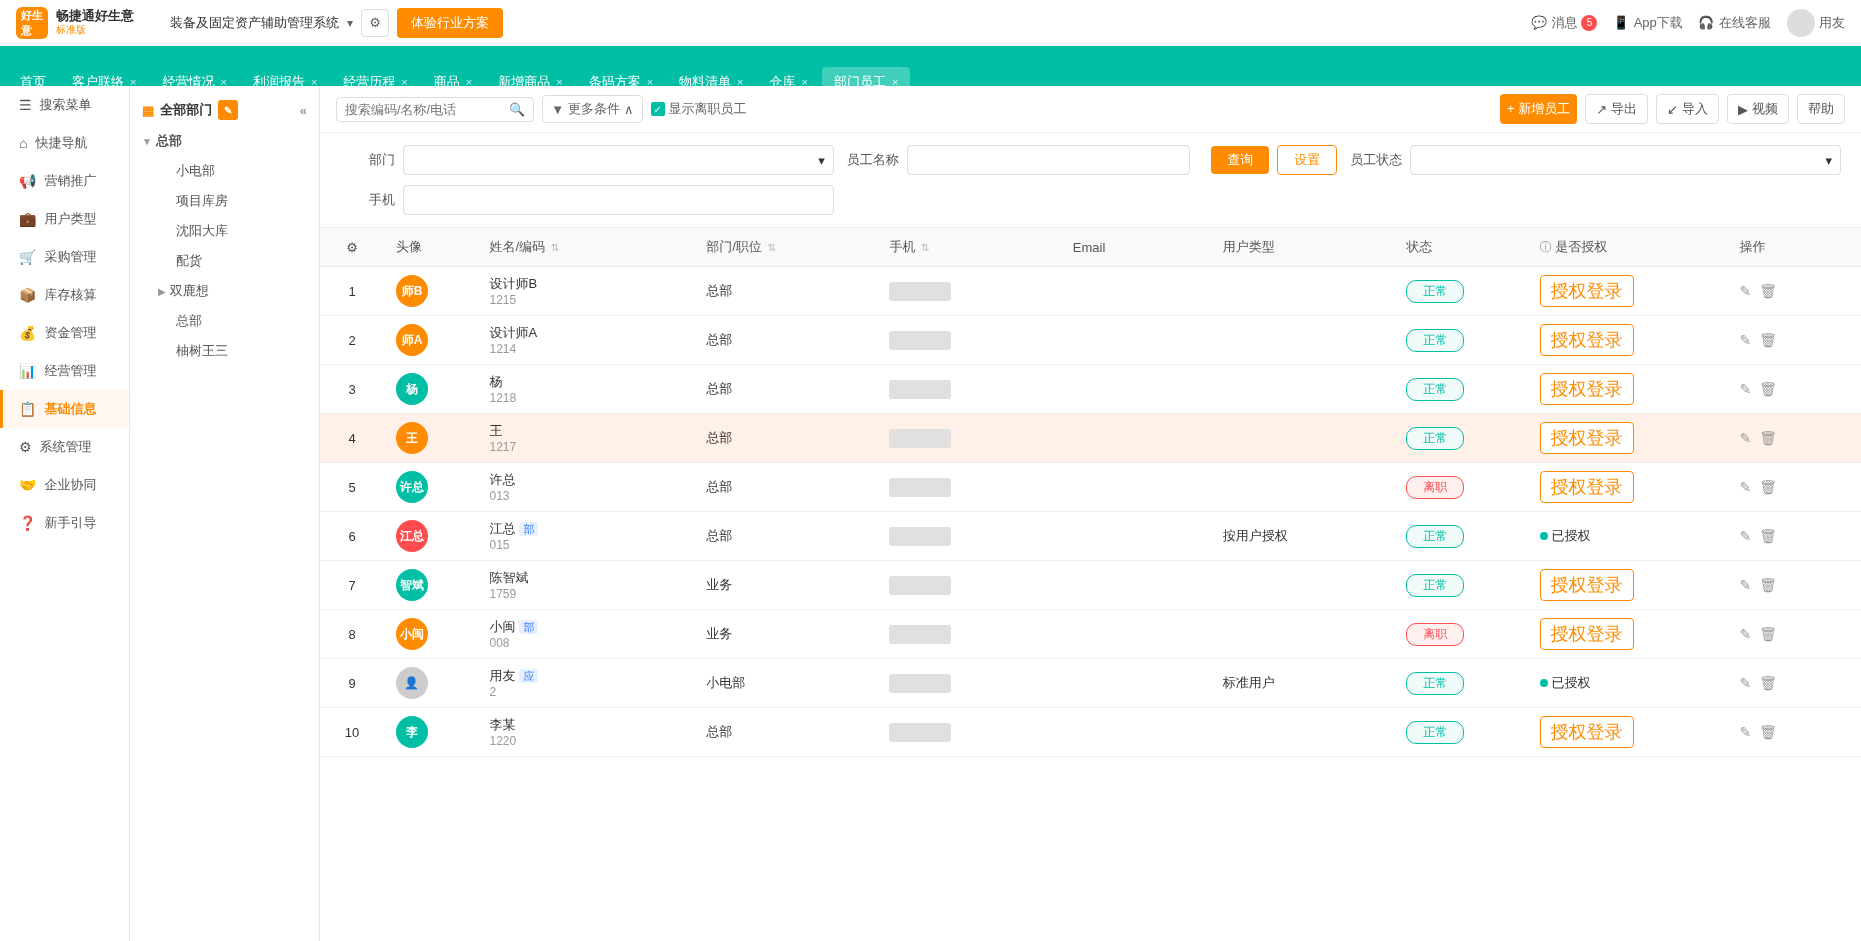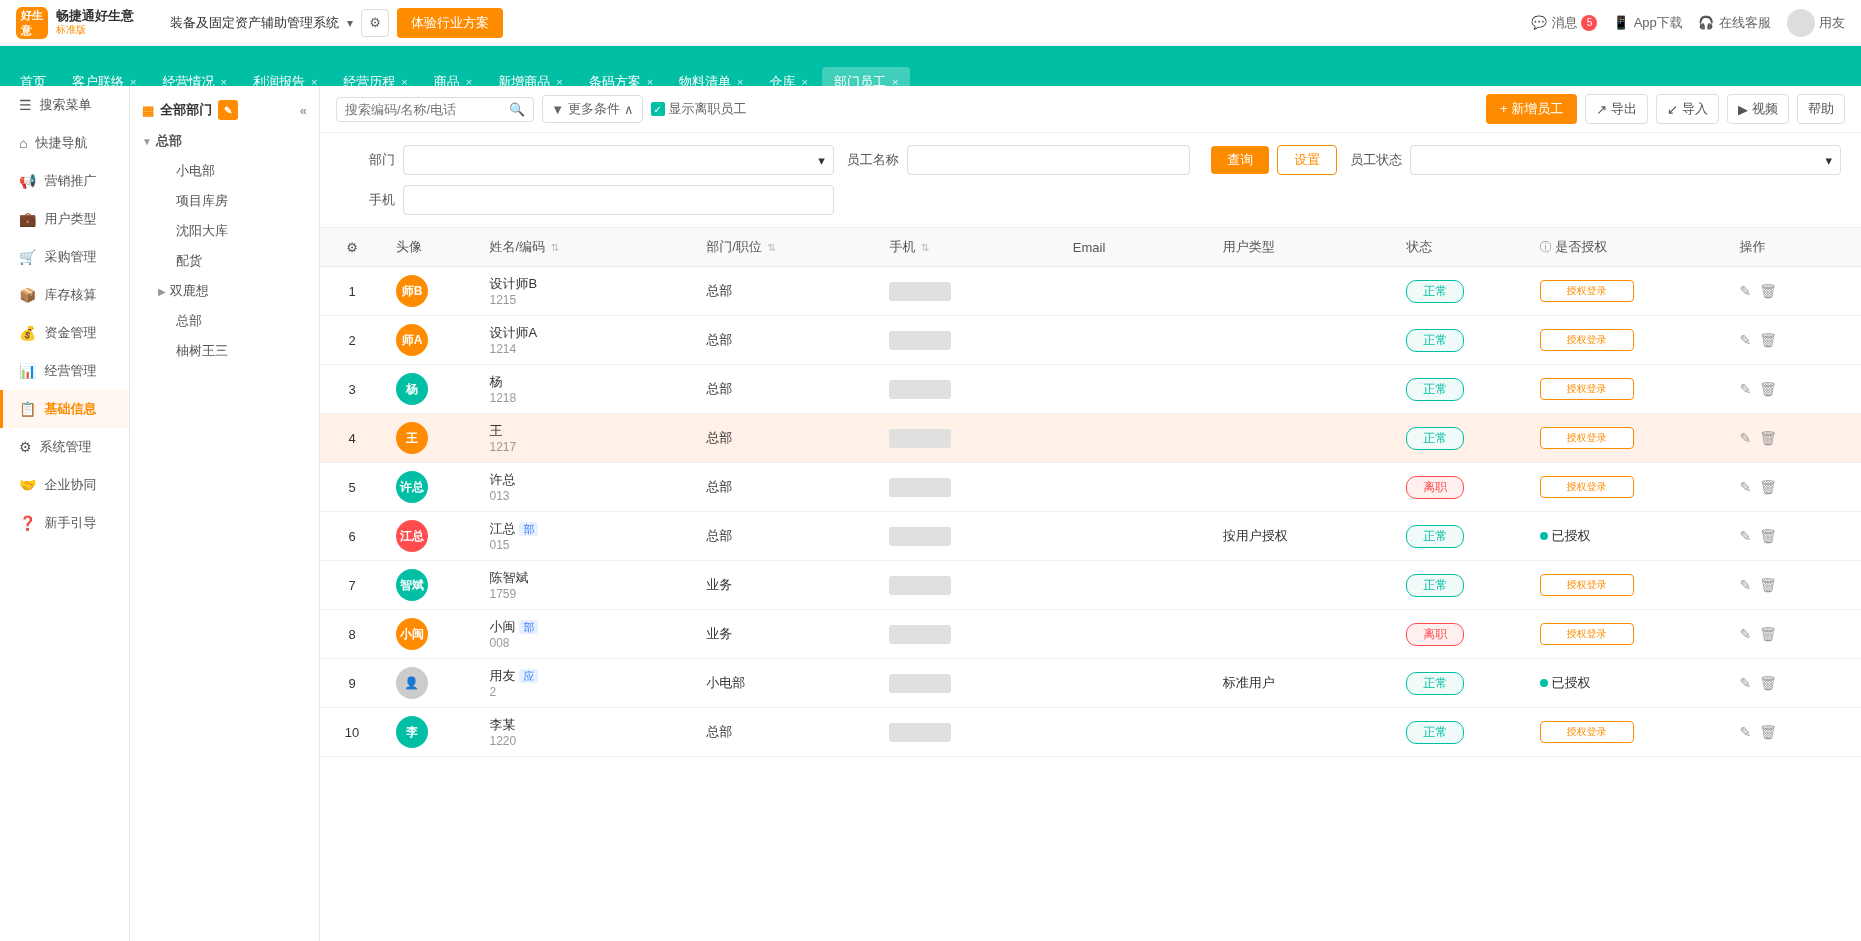--- a/index.html
+++ b/index.html
@@ -54,21 +54,21 @@
 
     
     .search-bar { background: #fff; padding: 8px 16px; display: flex; align-items: center; gap: 8px; border-bottom: 1px solid #eee; }
     .search-input-wrap { display: flex; align-items: center; border: 1px solid #ddd; border-radius: 4px; padding: 4px 8px; gap: 4px; }
     .search-input-wrap input { border: none; outline: none; font-size: 13px; width: 160px; }
     .search-icon { color: #999; cursor: pointer; }
     .filter-btn { display: flex; align-items: center; gap: 4px; color: #666; font-size: 13px; cursor: pointer; padding: 4px 8px; border: 1px solid #ddd; border-radius: 4px; }
     .show-resign-cb { display: flex; align-items: center; gap: 4px; color: #666; font-size: 13px; cursor: pointer; }
     .checkbox-checked { width: 14px; height: 14px; background: #00bfa5; border-radius: 2px; display: flex; align-items: center; justify-content: center; color: #fff; font-size: 10px; }
     .toolbar-right { margin-left: auto; display: flex; align-items: center; gap: 8px; }
-    .btn-primary { background: #ff8c00; color: #fff; border: none; border-radius: 4px; padding: 6px 14px; cursor: pointer; font-size: 13px; display: flex; align-items: center; gap: 4px; }
+    .btn-primary { background: #ff8c00; color: #fff; border: none; border-radius: 4px; padding: 6px 7px; cursor: pointer; font-size: 13px; display: flex; align-items: center; gap: 4px; }
     .btn-outline { background: #fff; color: #555; border: 1px solid #ddd; border-radius: 4px; padding: 5px 10px; cursor: pointer; font-size: 13px; display: flex; align-items: center; gap: 4px; }
 
     
     .filter-panel { background: #fff; padding: 12px 20px; border-bottom: 1px solid #eee; display: grid; grid-template-columns: 1fr 1fr 1fr; gap: 10px; align-items: center; }
     .filter-row { display: flex; align-items: center; gap: 8px; }
     .filter-label { font-size: 13px; color: #555; white-space: nowrap; width: 55px; text-align: right; }
     .filter-select { border: 1px solid #ddd; border-radius: 4px; padding: 4px 8px; font-size: 13px; height: 30px; display: flex; align-items: center; gap: 4px; cursor: pointer; flex: 1; justify-content: space-between; min-width: 200px; }
     .filter-input { border: 1px solid #ddd; border-radius: 4px; padding: 4px 8px; font-size: 13px; height: 30px; flex: 1; outline: none; min-width: 200px; }
     .filter-btn-group { display: flex; gap: 8px; align-items: center; justify-content: flex-end; }
     .btn-query { background: #ff8c00; color: #fff; border: none; border-radius: 4px; padding: 5px 16px; cursor: pointer; font-size: 13px; }
@@ -78,21 +78,21 @@
     .table-container { flex: 1; overflow-y: auto; background: #fff; }
     table { width: 100%; border-collapse: collapse; }
     thead th { background: #f9f9f9; padding: 10px 12px; text-align: left; font-size: 13px; color: #555; border-bottom: 1px solid #e8e8e8; white-space: nowrap; font-weight: normal; }
     tbody tr { border-bottom: 1px solid #f0f0f0; }
     tbody tr.highlighted { background: #fff0e8; }
     tbody td { padding: 8px 12px; font-size: 13px; color: #333; vertical-align: middle; }
     .avatar-circle { width: 32px; height: 32px; border-radius: 50%; display: flex; align-items: center; justify-content: center; color: #fff; font-size: 12px; font-weight: bold; }
     .status-badge { display: inline-block; padding: 2px 16px; border-radius: 10px; font-size: 12px; }
     .status-normal { background: #f0faf8; color: #00bfa5; border: 1px solid #00bfa5; }
     .status-resigned { background: #fff0f0; color: #ff4d4f; border: 1px solid #ff4d4f; }
-    .auth-btn { background: #fff; color: #ff8c00; border: 1px solid #ff8c00; border-radius: 4px; padding: 3px 26px; cursor: pointer; font-size: 10px; }
+    .auth-btn { background: #fff; color: #ff8c00; border: 1px solid #ff8c00; border-radius: 4px; padding: 3px 10px; cursor: pointer; font-size: 18px; }
     .authorized-dot { display: flex; align-items: center; gap: 4px; font-size: 13px; color: #333; }
     .dot-green { width: 8px; height: 8px; background: #00bfa5; border-radius: 50%; }
     .action-btns { display: flex; gap: 8px; align-items: center; }
     .action-icon { color: #999; cursor: pointer; font-size: 14px; }
     .blurred-text { background: #eee; color: #eee; border-radius: 2px; }
     .tag-blue { background: #e6f0ff; color: #4080ff; border-radius: 3px; padding: 1px 4px; font-size: 11px; margin-left: 4px; }
     .sort-icon { color: #bbb; font-size: 10px; margin-left: 2px; cursor: pointer; }
     th.center, td.center { text-align: center; }
 
     

